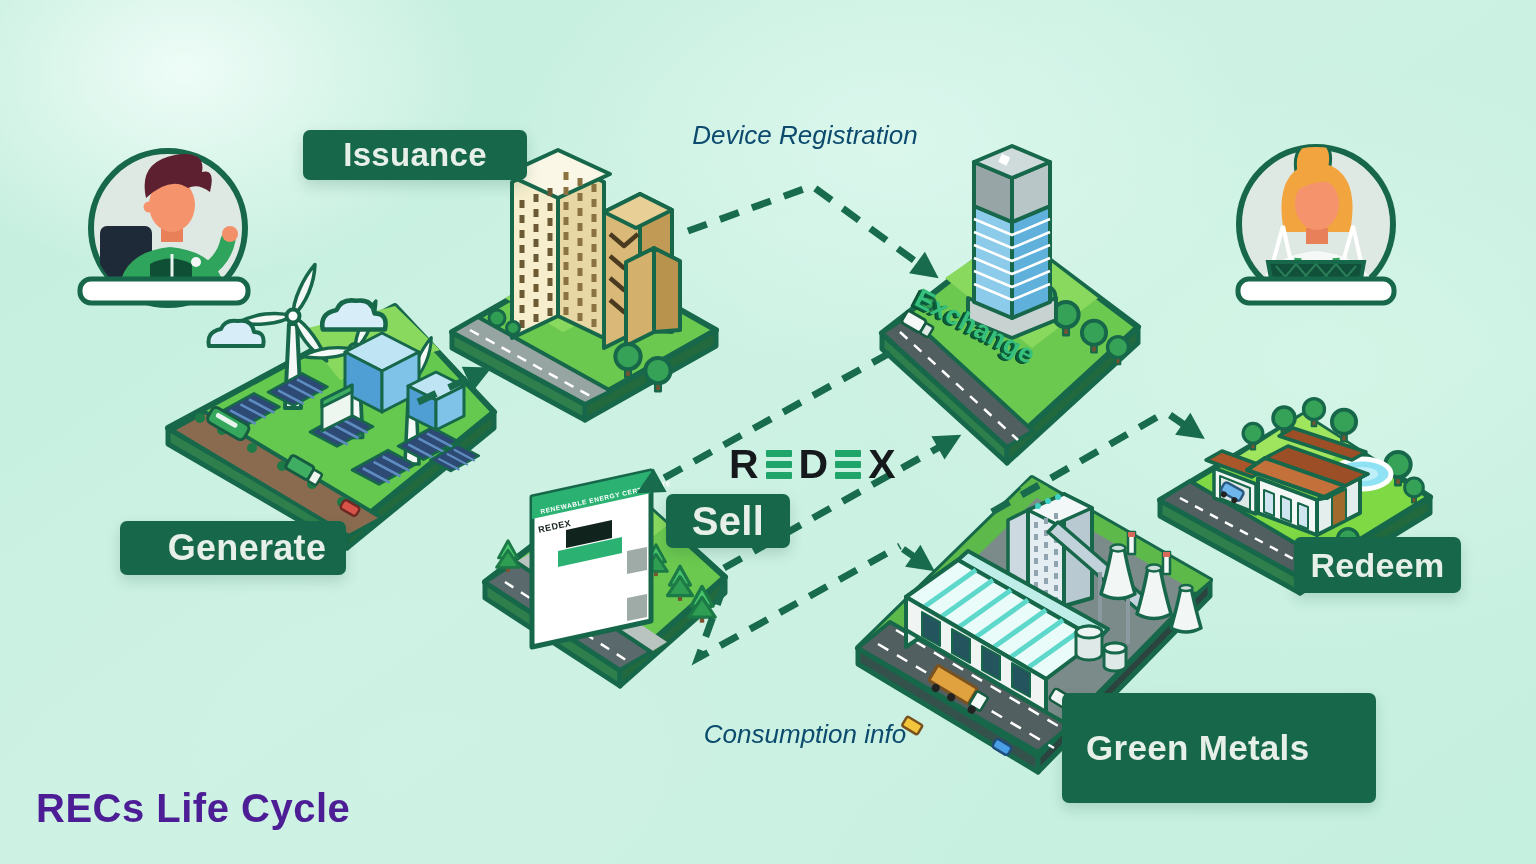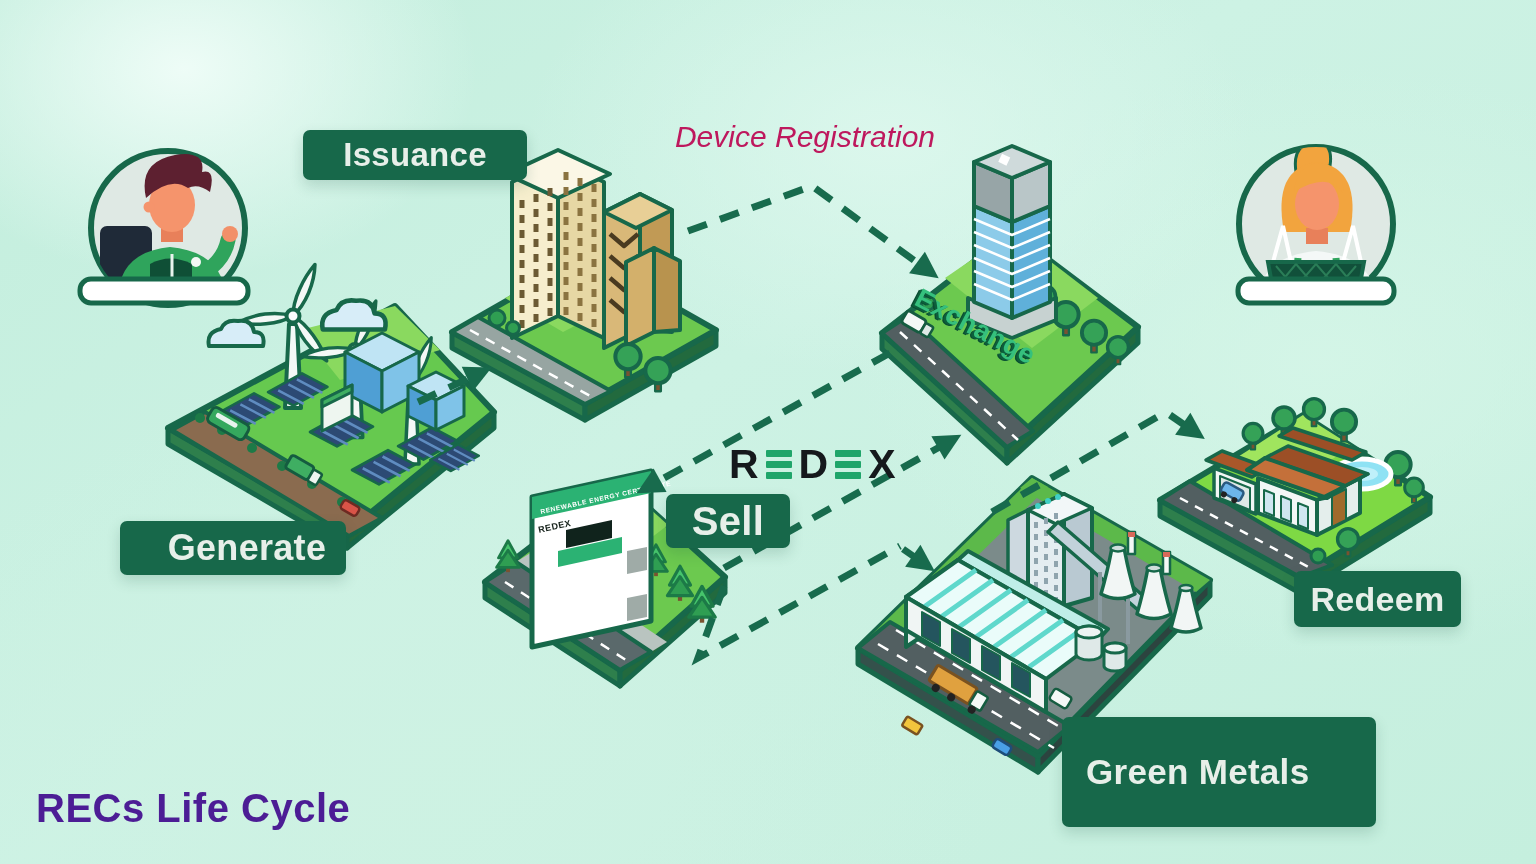--- a/index.html
+++ b/index.html
@@ -19,26 +19,26 @@
   .box{
     position:absolute; background:#17684a; color:#e7efe9; font-weight:bold;
     display:flex; align-items:center; justify-content:center;
     border-radius:7px; box-shadow:0 6px 14px rgba(20,84,60,.18);
     letter-spacing:.3px;
   }
   #lbl-issuance{ left:303px; top:130px; width:224px; height:50px; font-size:33px; }
   #lbl-generate{ left:120px; top:521px; width:226px; height:54px; font-size:36px;padding-left:28px; }
   #lbl-buy{ left:808px; top:384px; width:122px; height:57px; font-size:34px; }
   #lbl-sell{ left:666px; top:494px; width:124px; height:54px; font-size:40px; }
-  #lbl-redeem{ left:1294px; top:571px; width:167px; height:56px; font-size:34px; }
+  #lbl-redeem{ left:1294px; top:537px; width:167px; height:56px; font-size:34px; }
   #lbl-green{ left:1062px; top:693px; width:314px; height:110px; font-size:35px;
     flex-direction:column; align-items:flex-start; justify-content:center;
-    padding-left:24px; line-height:1.42;margin-top:24px; }
+    padding-left:24px; line-height:1.42; }
   .italic-note{
-    position:absolute; font-style:italic; color:#be185d; font-size:30px;
+    position:absolute; font-style:italic; color:#0c4a6e; font-size:26px;
     font-weight:500; text-align:center;
   }
   #note-devreg{ left:650px; top:120px; width:310px; }
   #note-consumption{ left:655px; top:719px; width:300px; }
   #page-title{
     position:absolute; left:36px; top:786px; font-size:40px; font-weight:bold;
     color:#4c1d95; letter-spacing:.5px;
   }
   #redex-logo{ position:absolute; left:729px; top:449px; display:flex; align-items:center; gap:7px; }
   #redex-logo .rl{ font-size:41px; font-weight:bold; color:#15191c; line-height:30px; }
@@ -402,20 +402,21 @@
 
   <div class="box" id="lbl-issuance">Issuance</div>
   <div class="box" id="lbl-generate">Generate</div>
   <div class="box" id="lbl-sell">Sell</div>
   <div class="box" id="lbl-redeem">Redeem</div>
   <div class="box" id="lbl-green">
     <span>Green Metals</span>
   </div>
 
   <div class="italic-note" id="note-devreg">Device Registration</div>
+  <div class="italic-note" id="note-consumption">Consumption info</div>
 
   <div id="exchange-sign">Exchange</div>
 
   <div id="redex-logo">
     <span class="rl">R</span>
     <span class="ebars">
         <i></i>
         <i></i>
         <i></i>
       </span>

